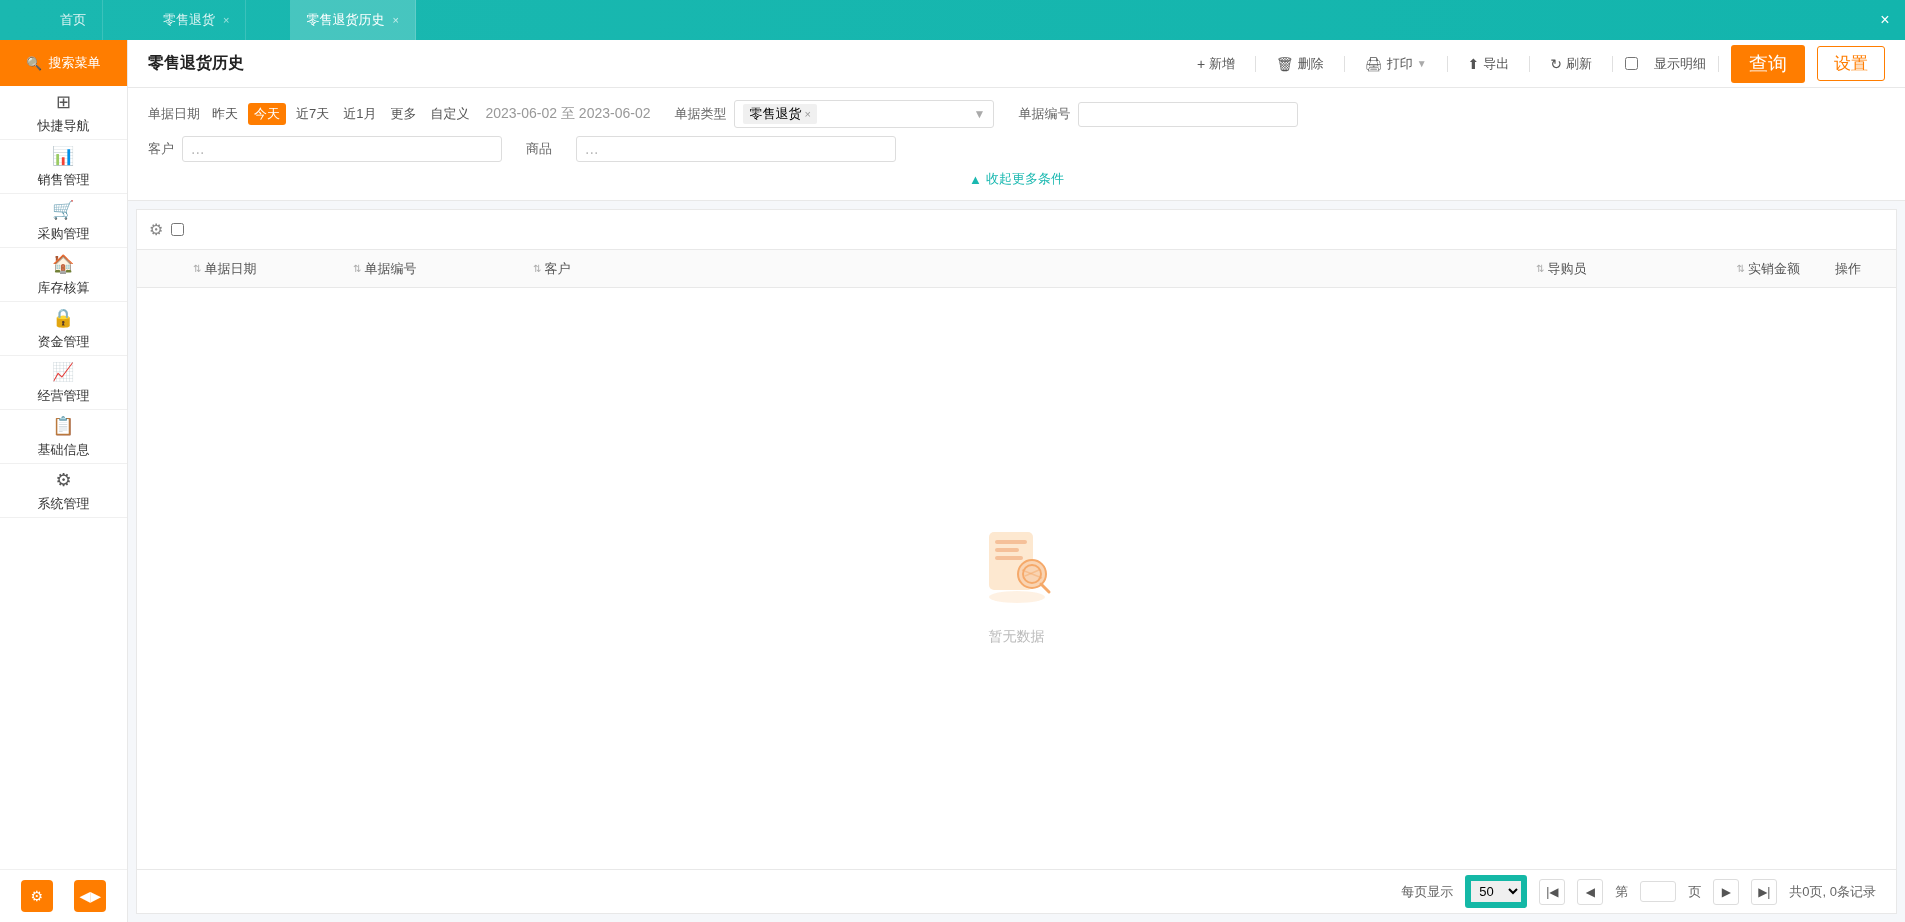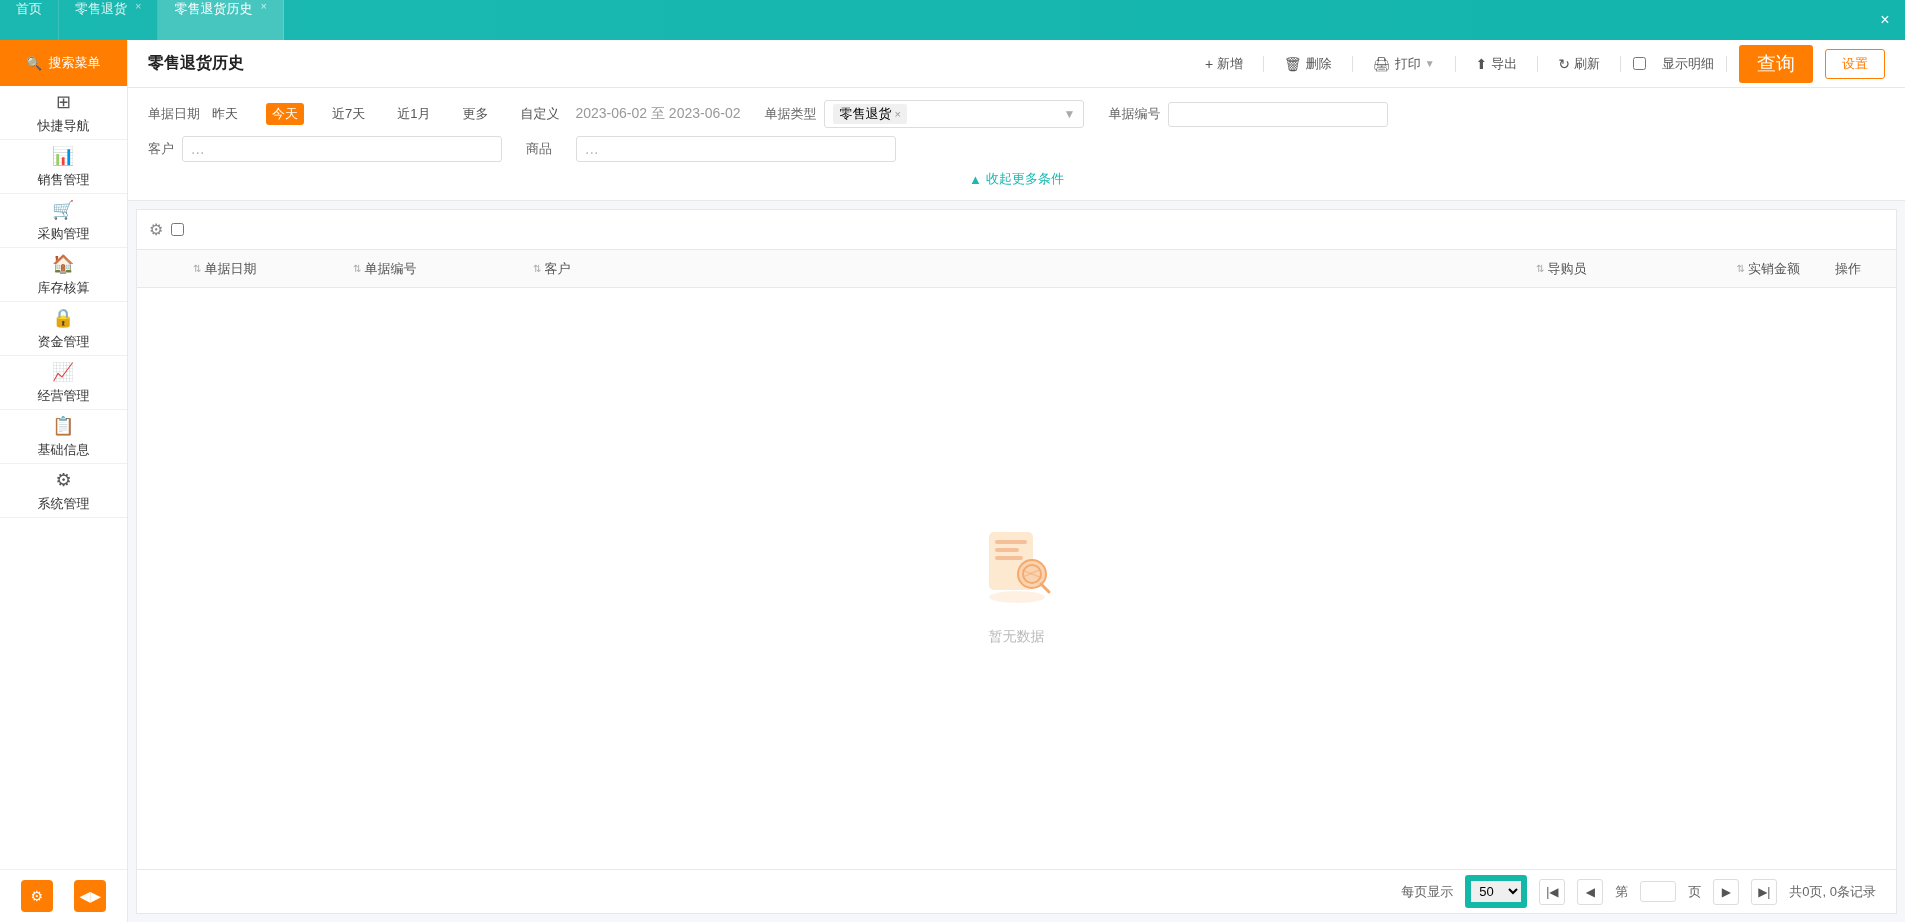--- a/index.html
+++ b/index.html
@@ -17,26 +17,27 @@
     .top-bar-tabs {
       display: flex;
       align-items: center;
       flex: 1;
       height: 100%;
     }
     .tab-item {
       height: 100%;
       padding: 0 16px;
       display: flex;
-      align-items: flex-start;
+      align-items: center;
       color: rgba(255,255,255,0.85);
       cursor: pointer;
       font-size: 13px;
       gap: 6px;
       border-right: 1px solid rgba(255,255,255,0.15);
+      margin-left: 44px;
     }
     .tab-item.active {
       background: rgba(255,255,255,0.2);
       color: #fff;
     }
     .tab-close {
       font-size: 11px;
       opacity: 0.7;
       margin-left: 2px;
     }
@@ -159,21 +160,21 @@
       cursor: pointer;
       font-size: 19px;
     }
     .btn-settings {
       background: #fff;
       color: #ff7d00;
       border: 1px solid #ff7d00;
       padding: 5px 16px;
       border-radius: 3px;
       cursor: pointer;
-      font-size: 13px;
+      font-size: 17px;
     }
 
     
     .filter-area {
       background: #fff;
       padding: 12px 20px;
       border-bottom: 1px solid #e8e8e8;
       flex-shrink: 0;
     }
     .filter-row {
@@ -183,21 +184,21 @@
       margin-bottom: 8px;
     }
     .filter-label {
       color: #666;
       font-size: 13px;
       white-space: nowrap;
     }
     .filter-date-options {
       display: flex;
       align-items: center;
-      gap: 24px;
+      gap: 6px;
     }
     .date-opt {
       color: #555;
       cursor: pointer;
       padding: 2px 4px;
       font-size: 13px;
     }
     .date-opt.active {
       background: #ff7d00;
       color: #fff;

